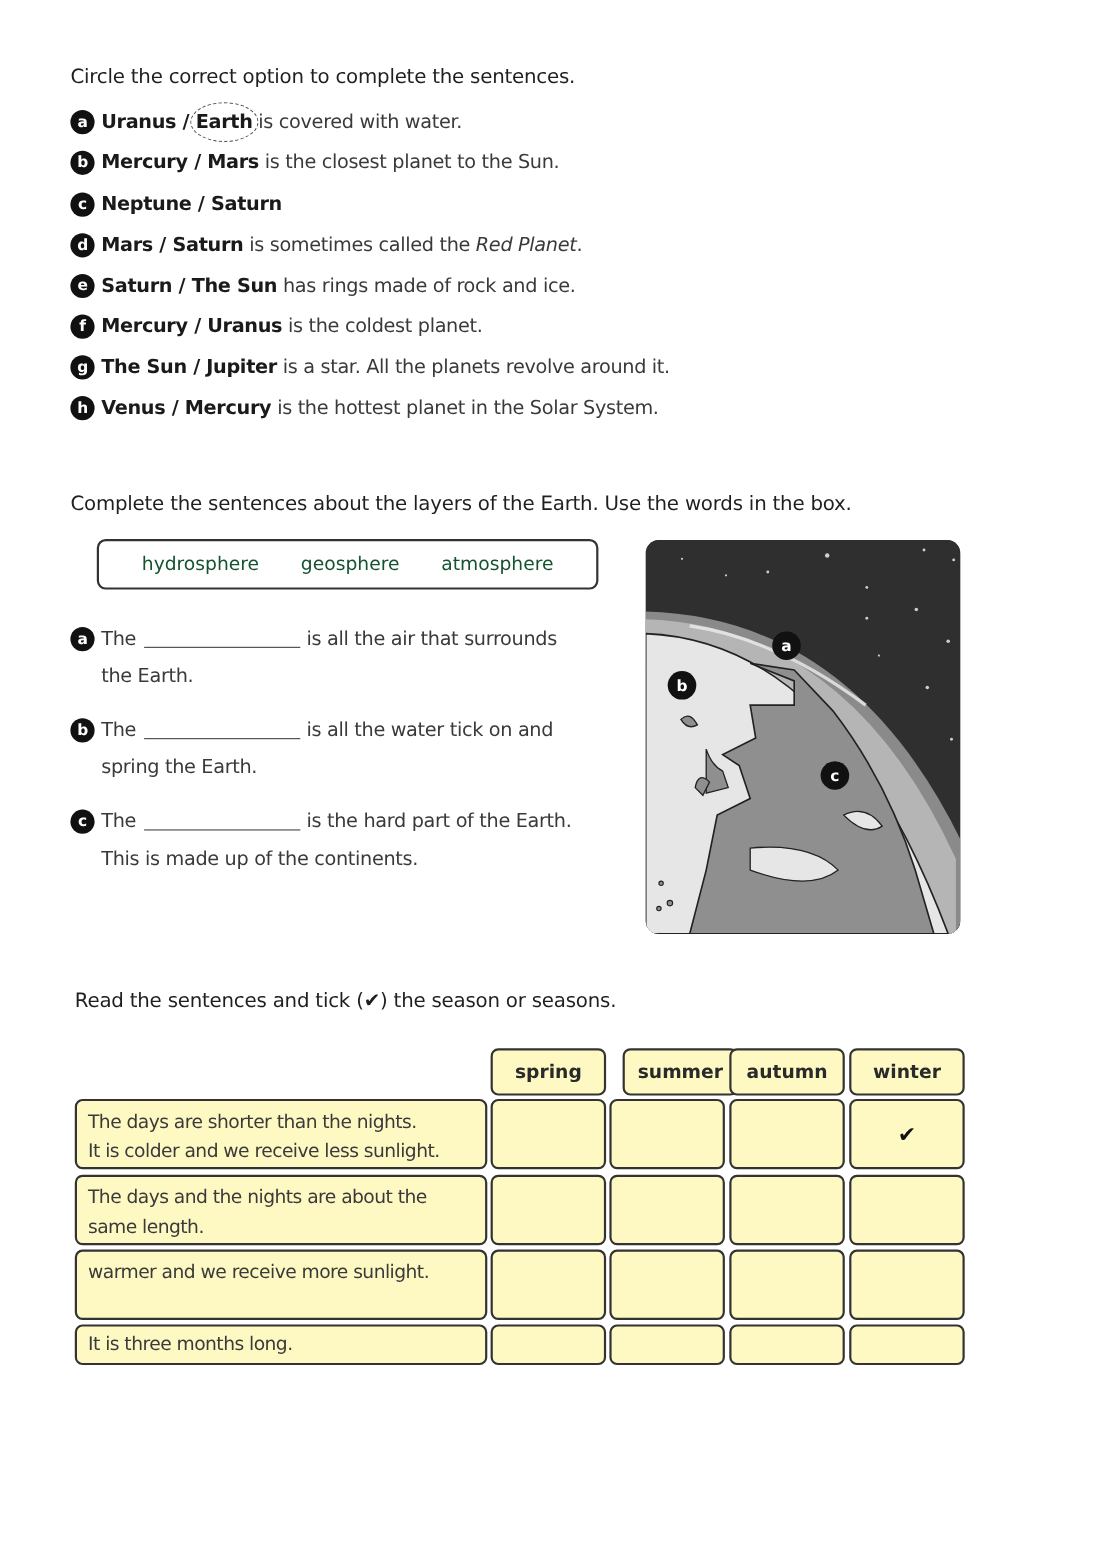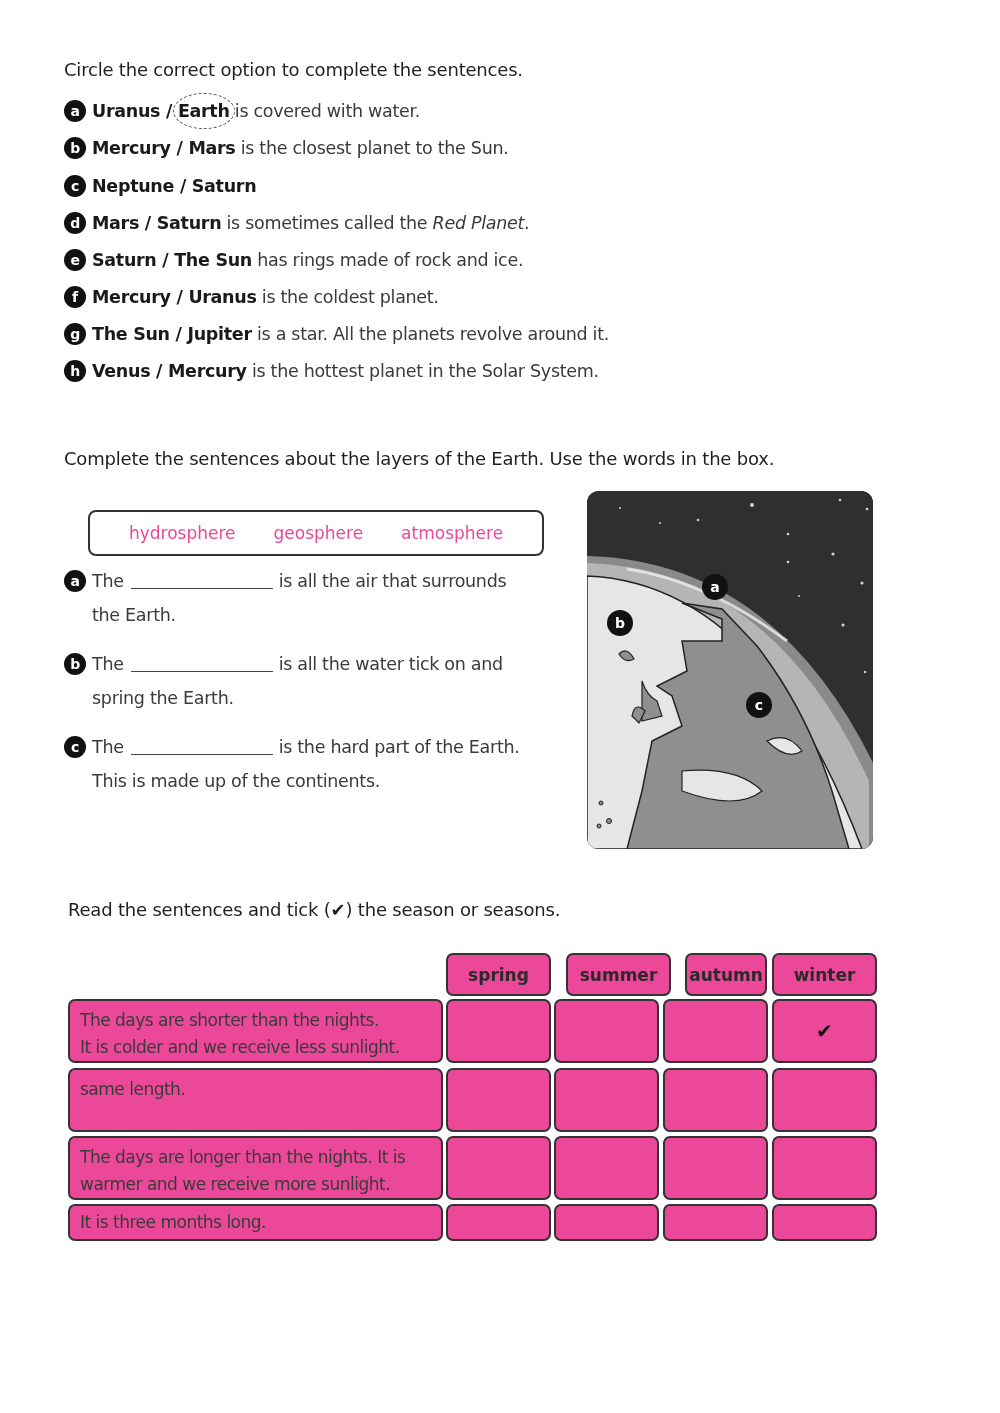--- a/index.html
+++ b/index.html
@@ -9,28 +9,28 @@
   .instr { font-size:18px; color:#1f1f1f; letter-spacing:-0.2px; }
   .q-line { font-size:17.5px; color:#3a3a3a; display:flex; align-items:center; white-space:nowrap; letter-spacing:-0.3px; }
   .q-line b { color:#1a1a1a; font-weight:bold; }
   .badge { display:inline-flex; width:22px; height:22px; border-radius:50%; background:#111;
            color:#fff; font-size:14px; font-weight:bold; align-items:center; justify-content:center;
            margin-right:6px; flex:0 0 22px; line-height:1; }
   .circled { position:relative; display:inline-block; }
   .circled::after { content:""; position:absolute; left:-5px; top:-8px; right:-5px; bottom:-8px;
                     border:1.5px dashed #555; border-radius:50%; }
   .wordbox { left:88px; top:490px; width:456px; height:46px; border:2px solid #333; border-radius:8px;
-             display:flex; align-items:center; justify-content:center; gap:38px; font-size:17px; color:#ec4899; box-sizing:border-box;margin-top:20px; }
+             display:flex; align-items:center; justify-content:center; gap:38px; font-size:17px; color:#14532d; box-sizing:border-box; }
   .fill { font-size:17.5px; color:#3a3a3a; line-height:34px; letter-spacing:-0.3px; }
   .fill .row1 { display:flex; align-items:center; }
   .blank { display:inline-block; width:142px; border-bottom:1.5px solid #444; height:14px; margin:0 6px 0 7px; }
   .fill .row2 { padding-left:28px; }
   .planet { left:587px; top:491px; width:286px; height:358px; border-radius:12px; overflow:hidden; background:#2e2e2e; }
   .tick-table { font-size:17px; }
-  .cell { position:absolute; border:2px solid #333; border-radius:7px; box-sizing:border-box; background:#ec4899; }
+  .cell { position:absolute; border:2px solid #333; border-radius:7px; box-sizing:border-box; background:#fef9c3; }
   .hdr { display:flex; align-items:center; justify-content:center; font-weight:bold; color:#2a2a2a; font-size:17px; }
   .rowtext { padding:6px 10px; font-size:17px; color:#3a3a3a; line-height:27px; letter-spacing:-0.5px; }
   .chk { display:flex; align-items:center; justify-content:center; font-size:20px; font-weight:bold; color:#111; }
 </style>
 </head>
 <body>
 
 <div class="abs instr" style="left:64px; top:59px;">Circle the correct option to complete the sentences.</div>
 
 <div id="s1-items">
@@ -183,39 +183,39 @@
         <text x="172" y="219">c</text>
     </g>
   </svg>
 </div>
 
 <div class="abs instr" style="left:68px; top:899px;">Read the sentences and tick (✔) the season or seasons.</div>
 
 <div id="tick-table" class="tick-table">
     <div class="cell hdr" style="left: 446px; top: 953px; width: 105px; height: 43px;">spring</div>
     <div class="cell hdr" style="left: 566px; top: 953px; width: 105px; height: 43px;">summer</div>
-    <div class="cell hdr" style="left: 685px; top: 953px; width: 82px; height: 43px;">autumn</div>
+    <div class="cell hdr" style="left: 663px; top: 953px; width: 105px; height: 43px;">autumn</div>
     <div class="cell hdr" style="left: 772px; top: 953px; width: 105px; height: 43px;">winter</div>
     <div class="cell rowtext" style="left: 68px; top: 999px; width: 375px; height: 64px; padding: 6px 10px;">
       <div>The days are shorter than the nights.</div>
       <div>It is colder and we receive less sunlight.</div>
     </div>
     <div class="cell chk" style="left: 446px; top: 999px; width: 105px; height: 64px;"></div>
     <div class="cell chk" style="left: 554px; top: 999px; width: 105px; height: 64px;"></div>
     <div class="cell chk" style="left: 663px; top: 999px; width: 105px; height: 64px;"></div>
     <div class="cell chk" style="left: 772px; top: 999px; width: 105px; height: 64px;">✔</div>
     <div class="cell rowtext" style="left: 68px; top: 1068px; width: 375px; height: 64px; padding: 6px 10px;">
+      <div>The days and the nights are about the</div>
       <div>same length.</div>
     </div>
     <div class="cell chk" style="left: 446px; top: 1068px; width: 105px; height: 64px;"></div>
     <div class="cell chk" style="left: 554px; top: 1068px; width: 105px; height: 64px;"></div>
     <div class="cell chk" style="left: 663px; top: 1068px; width: 105px; height: 64px;"></div>
     <div class="cell chk" style="left: 772px; top: 1068px; width: 105px; height: 64px;"></div>
     <div class="cell rowtext" style="left: 68px; top: 1136px; width: 375px; height: 64px; padding: 6px 10px;">
-      <div>The days are longer than the nights. It is</div>
       <div>warmer and we receive more sunlight.</div>
     </div>
     <div class="cell chk" style="left: 446px; top: 1136px; width: 105px; height: 64px;"></div>
     <div class="cell chk" style="left: 554px; top: 1136px; width: 105px; height: 64px;"></div>
     <div class="cell chk" style="left: 663px; top: 1136px; width: 105px; height: 64px;"></div>
     <div class="cell chk" style="left: 772px; top: 1136px; width: 105px; height: 64px;"></div>
     <div class="cell rowtext" style="left: 68px; top: 1204px; width: 375px; height: 37px; padding: 3px 10px;">
       <div>It is three months long.</div>
       <div></div>
     </div>

